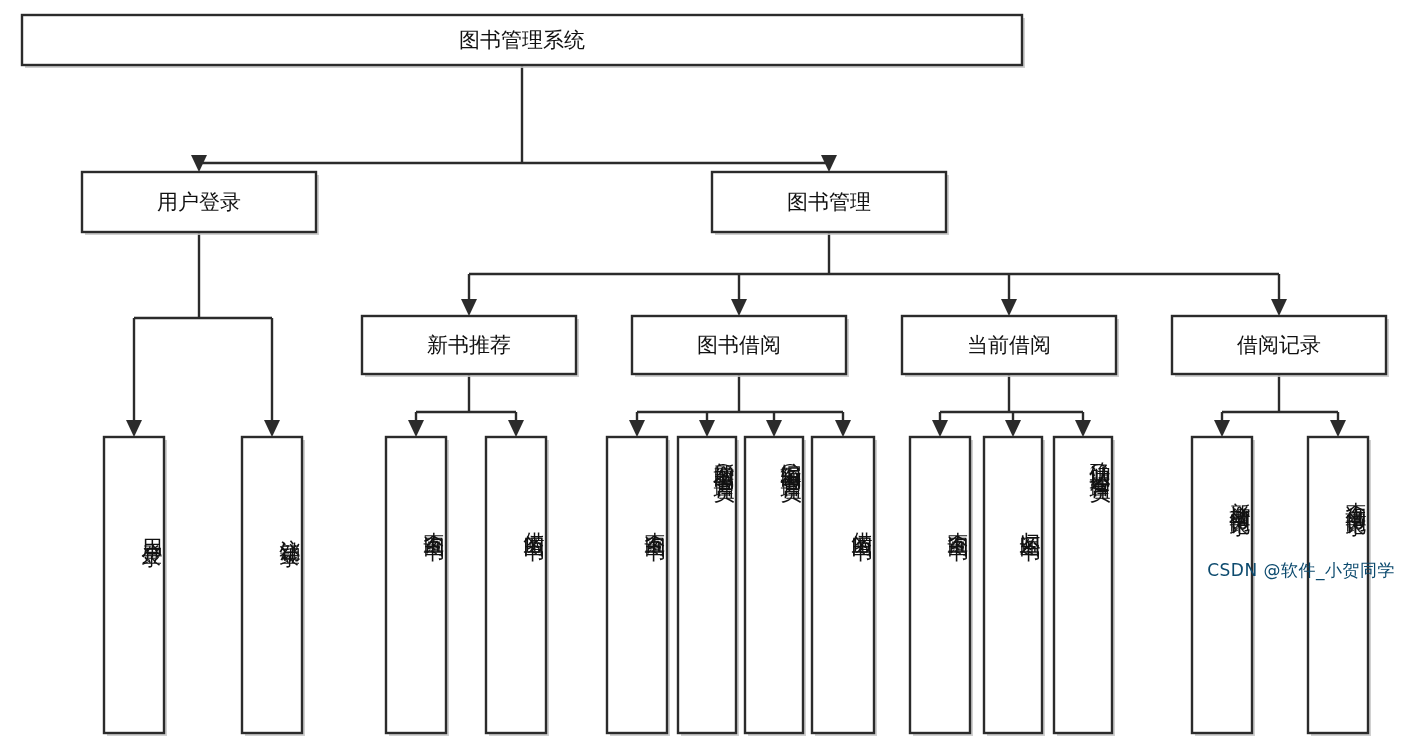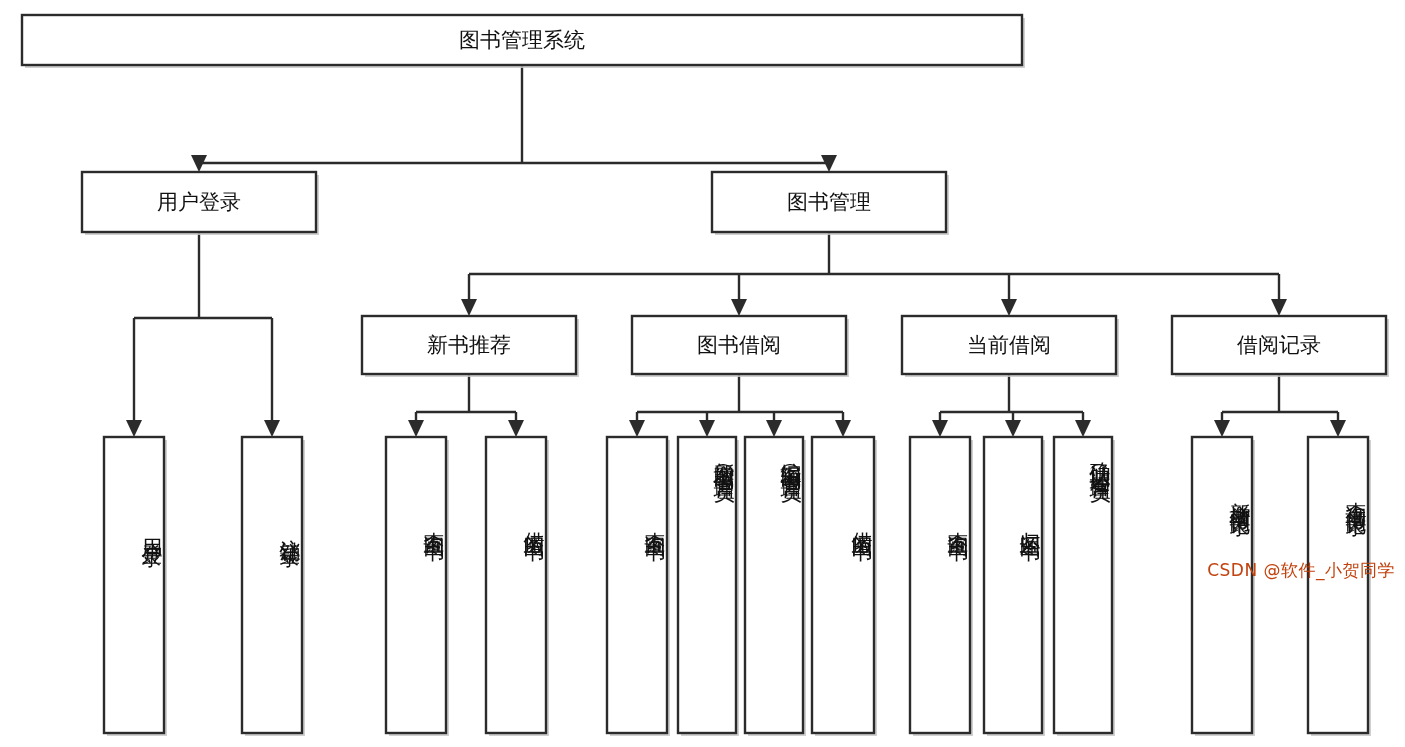--- a/index.html
+++ b/index.html
@@ -67,21 +67,21 @@
     white-space: nowrap;
     pointer-events: none;
     text-align: left;
   }
   .watermark {
     position: absolute;
     right: 10px;
     bottom: 6px;
     font-family: "DejaVu Sans", "Liberation Sans", sans-serif;
     font-size: 17px;
-    color: #c2410c;
+    color: #0c4a6e;
     white-space: nowrap;
     letter-spacing: 0.5px;
   }
 </style>
 </head>
 <body>
 
 <div id="diagram-root">
   <svg id="flow-svg" viewBox="0 0 1405 747">
     <g id="edges-layer">

